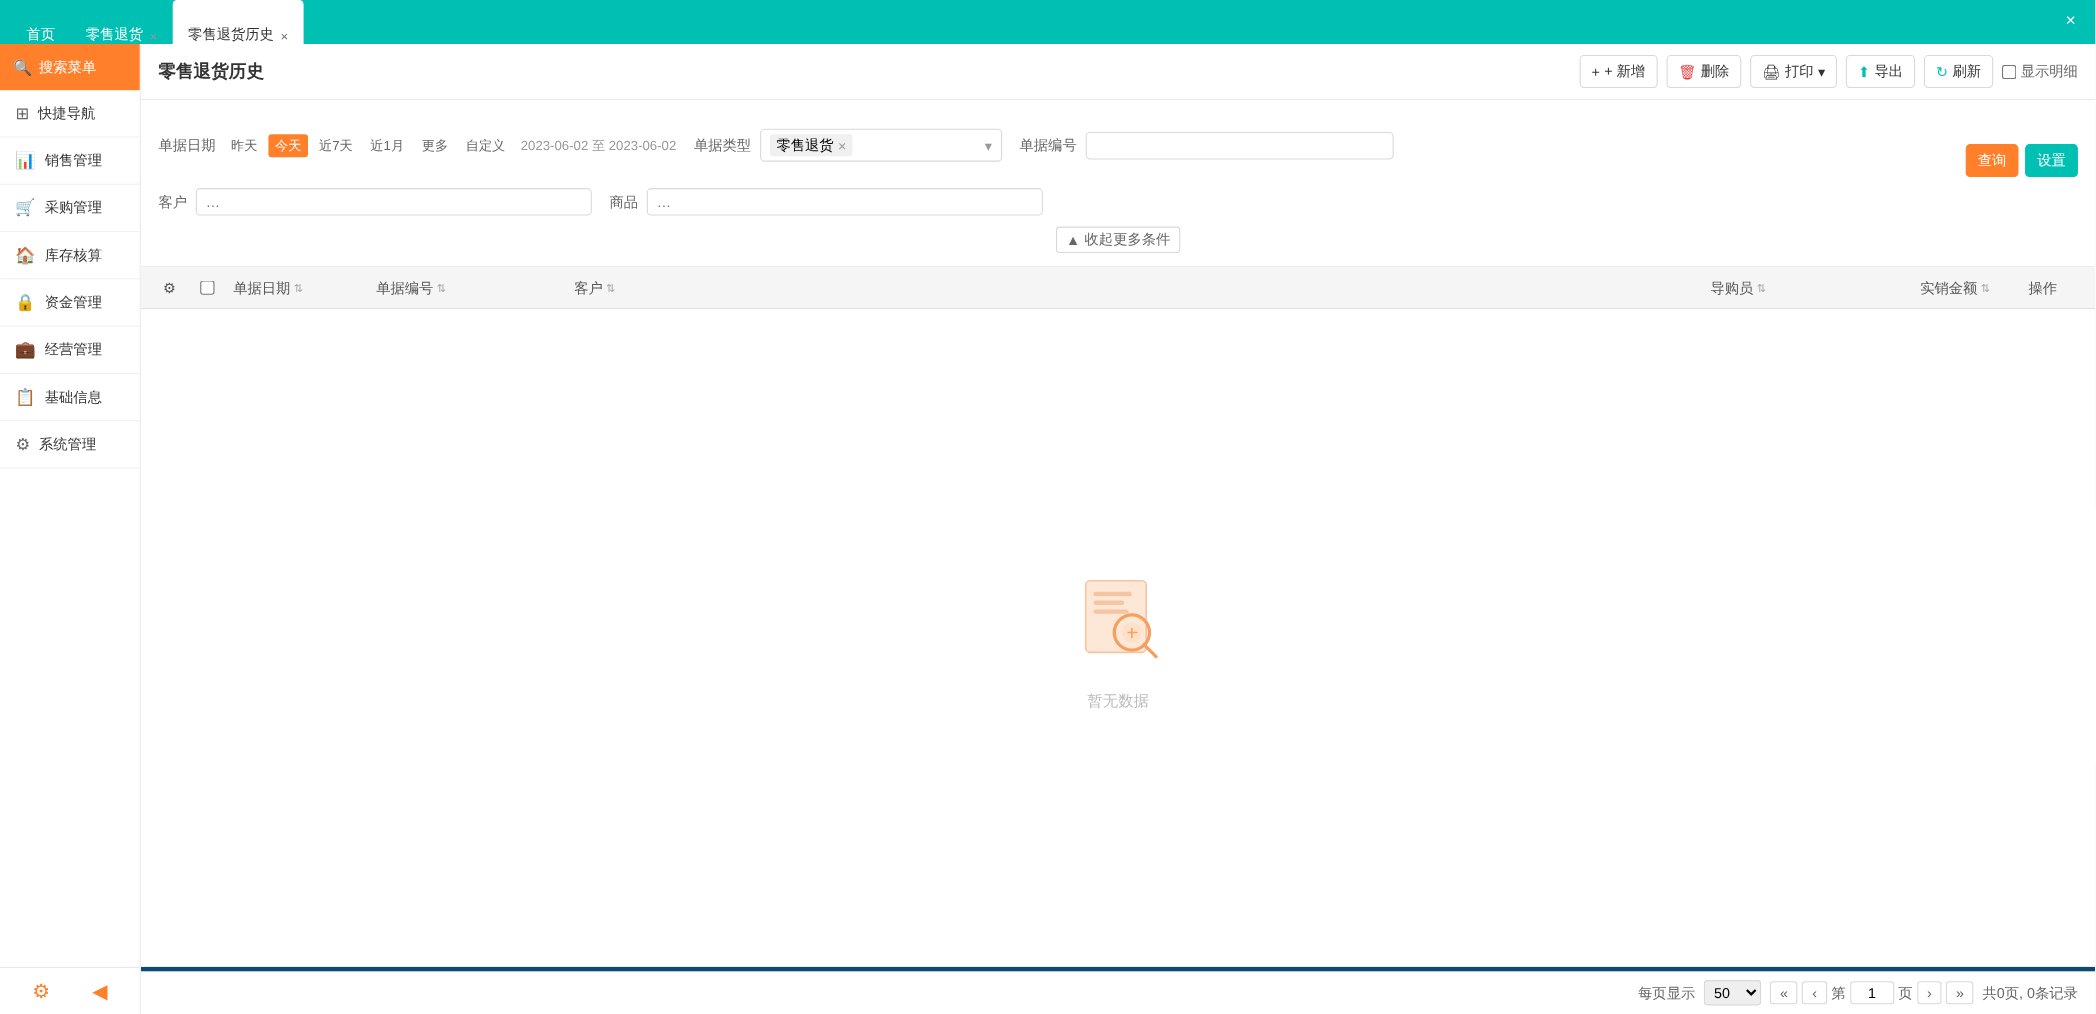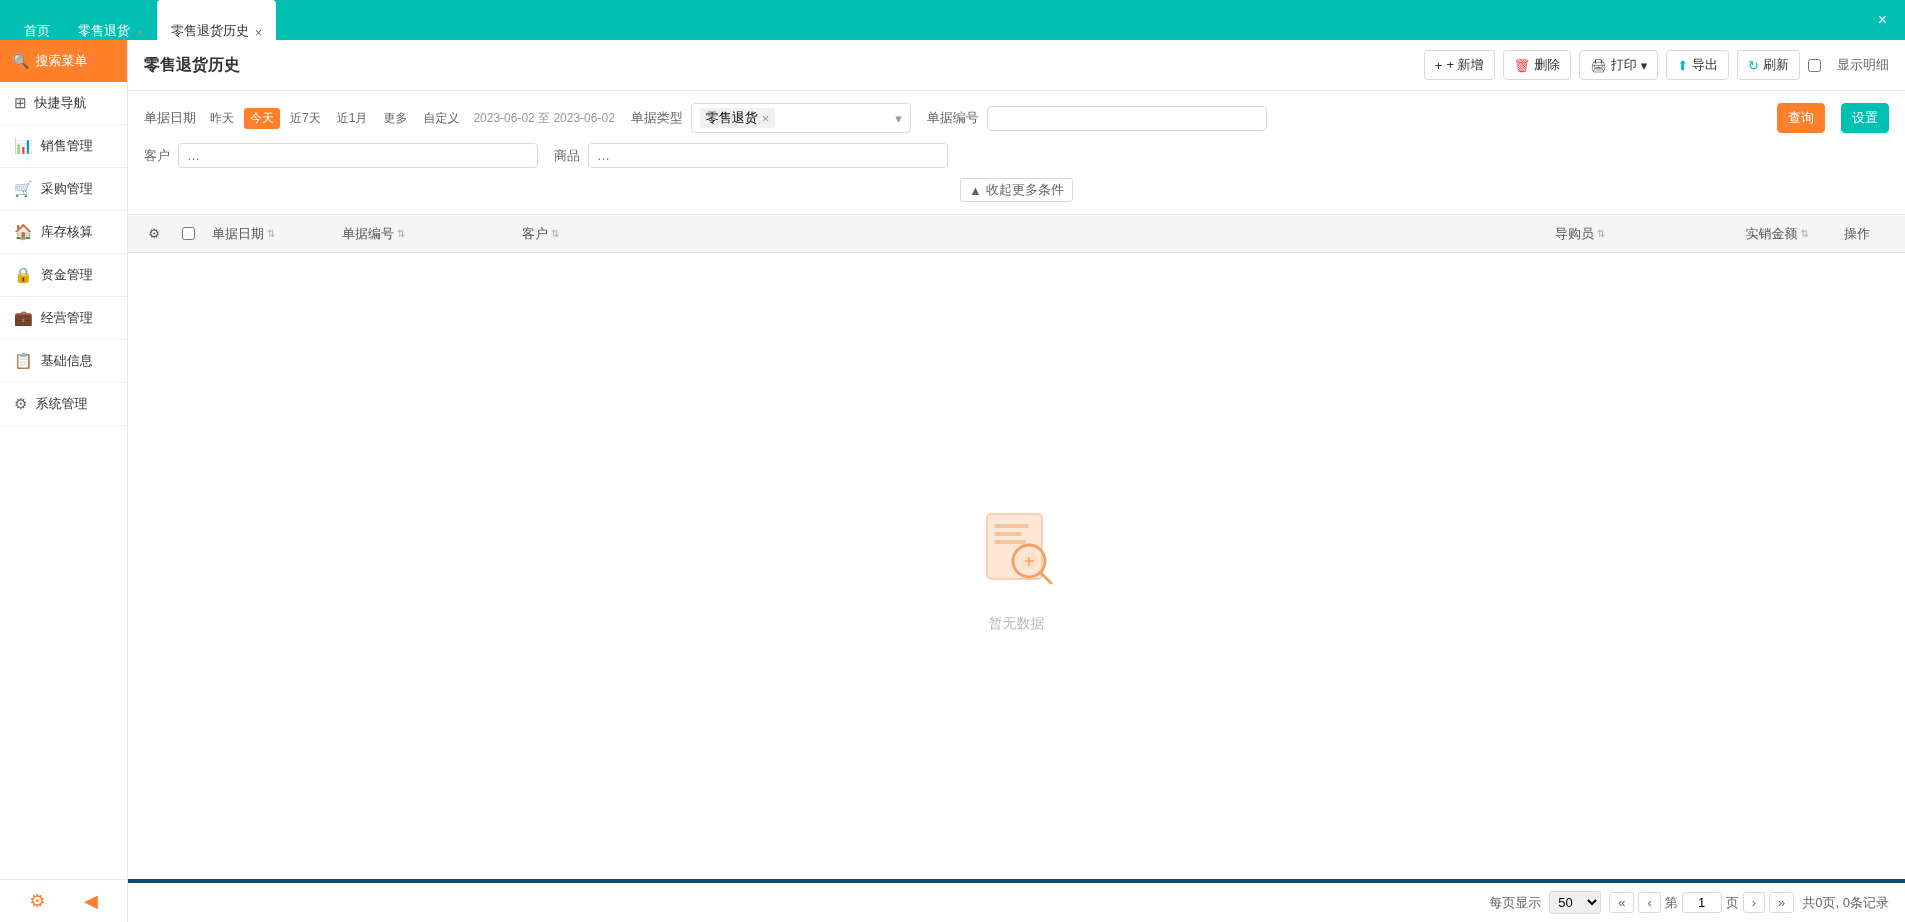--- a/index.html
+++ b/index.html
@@ -135,21 +135,21 @@
       padding: 5px 10px;
       border: 1px solid #d9d9d9;
       background: white;
       border-radius: 4px;
       cursor: pointer;
       color: #333;
       font-size: 12px;
     }
     .toolbar-btn.primary { background: #ff7f2a; color: white; border-color: #ff7f2a; }
     .toolbar-btn.secondary { background: #00bfb3; color: white; border-color: #00bfb3; align-items: flex-end; }
-    .checkbox-label { display: flex; align-items: center; gap: 16px; font-size: 12px; color: #666; }
+    .checkbox-label { display: flex; align-items: center; gap: 4px; font-size: 12px; color: #666; }
 
     
     .filter-area {
       padding: 12px 16px;
       background: white;
       border-bottom: 1px solid #e8e8e8;
       flex-shrink: 0;
     }
     .filter-row {
       display: flex;
@@ -460,21 +460,21 @@
             </span>
             <span class="chevron">▾</span>
           </div>
         </div>
 
         <div class="filter-group">
           <span class="filter-label">单据编号</span>
           <input class="filter-input" type="text" style="min-width: 280px;">
         </div>
 
-        <div style="display:flex;gap:16px;margin-left:auto;">
+        <div style="display:flex;gap:6px;margin-left:auto;margin-top:28px;">
           <button class="toolbar-btn primary">
             <span>查询</span>
           </button>
           <button class="toolbar-btn secondary">
             <span>设置</span>
           </button>
         </div>
       </div>
 
       <div class="filter-row">

